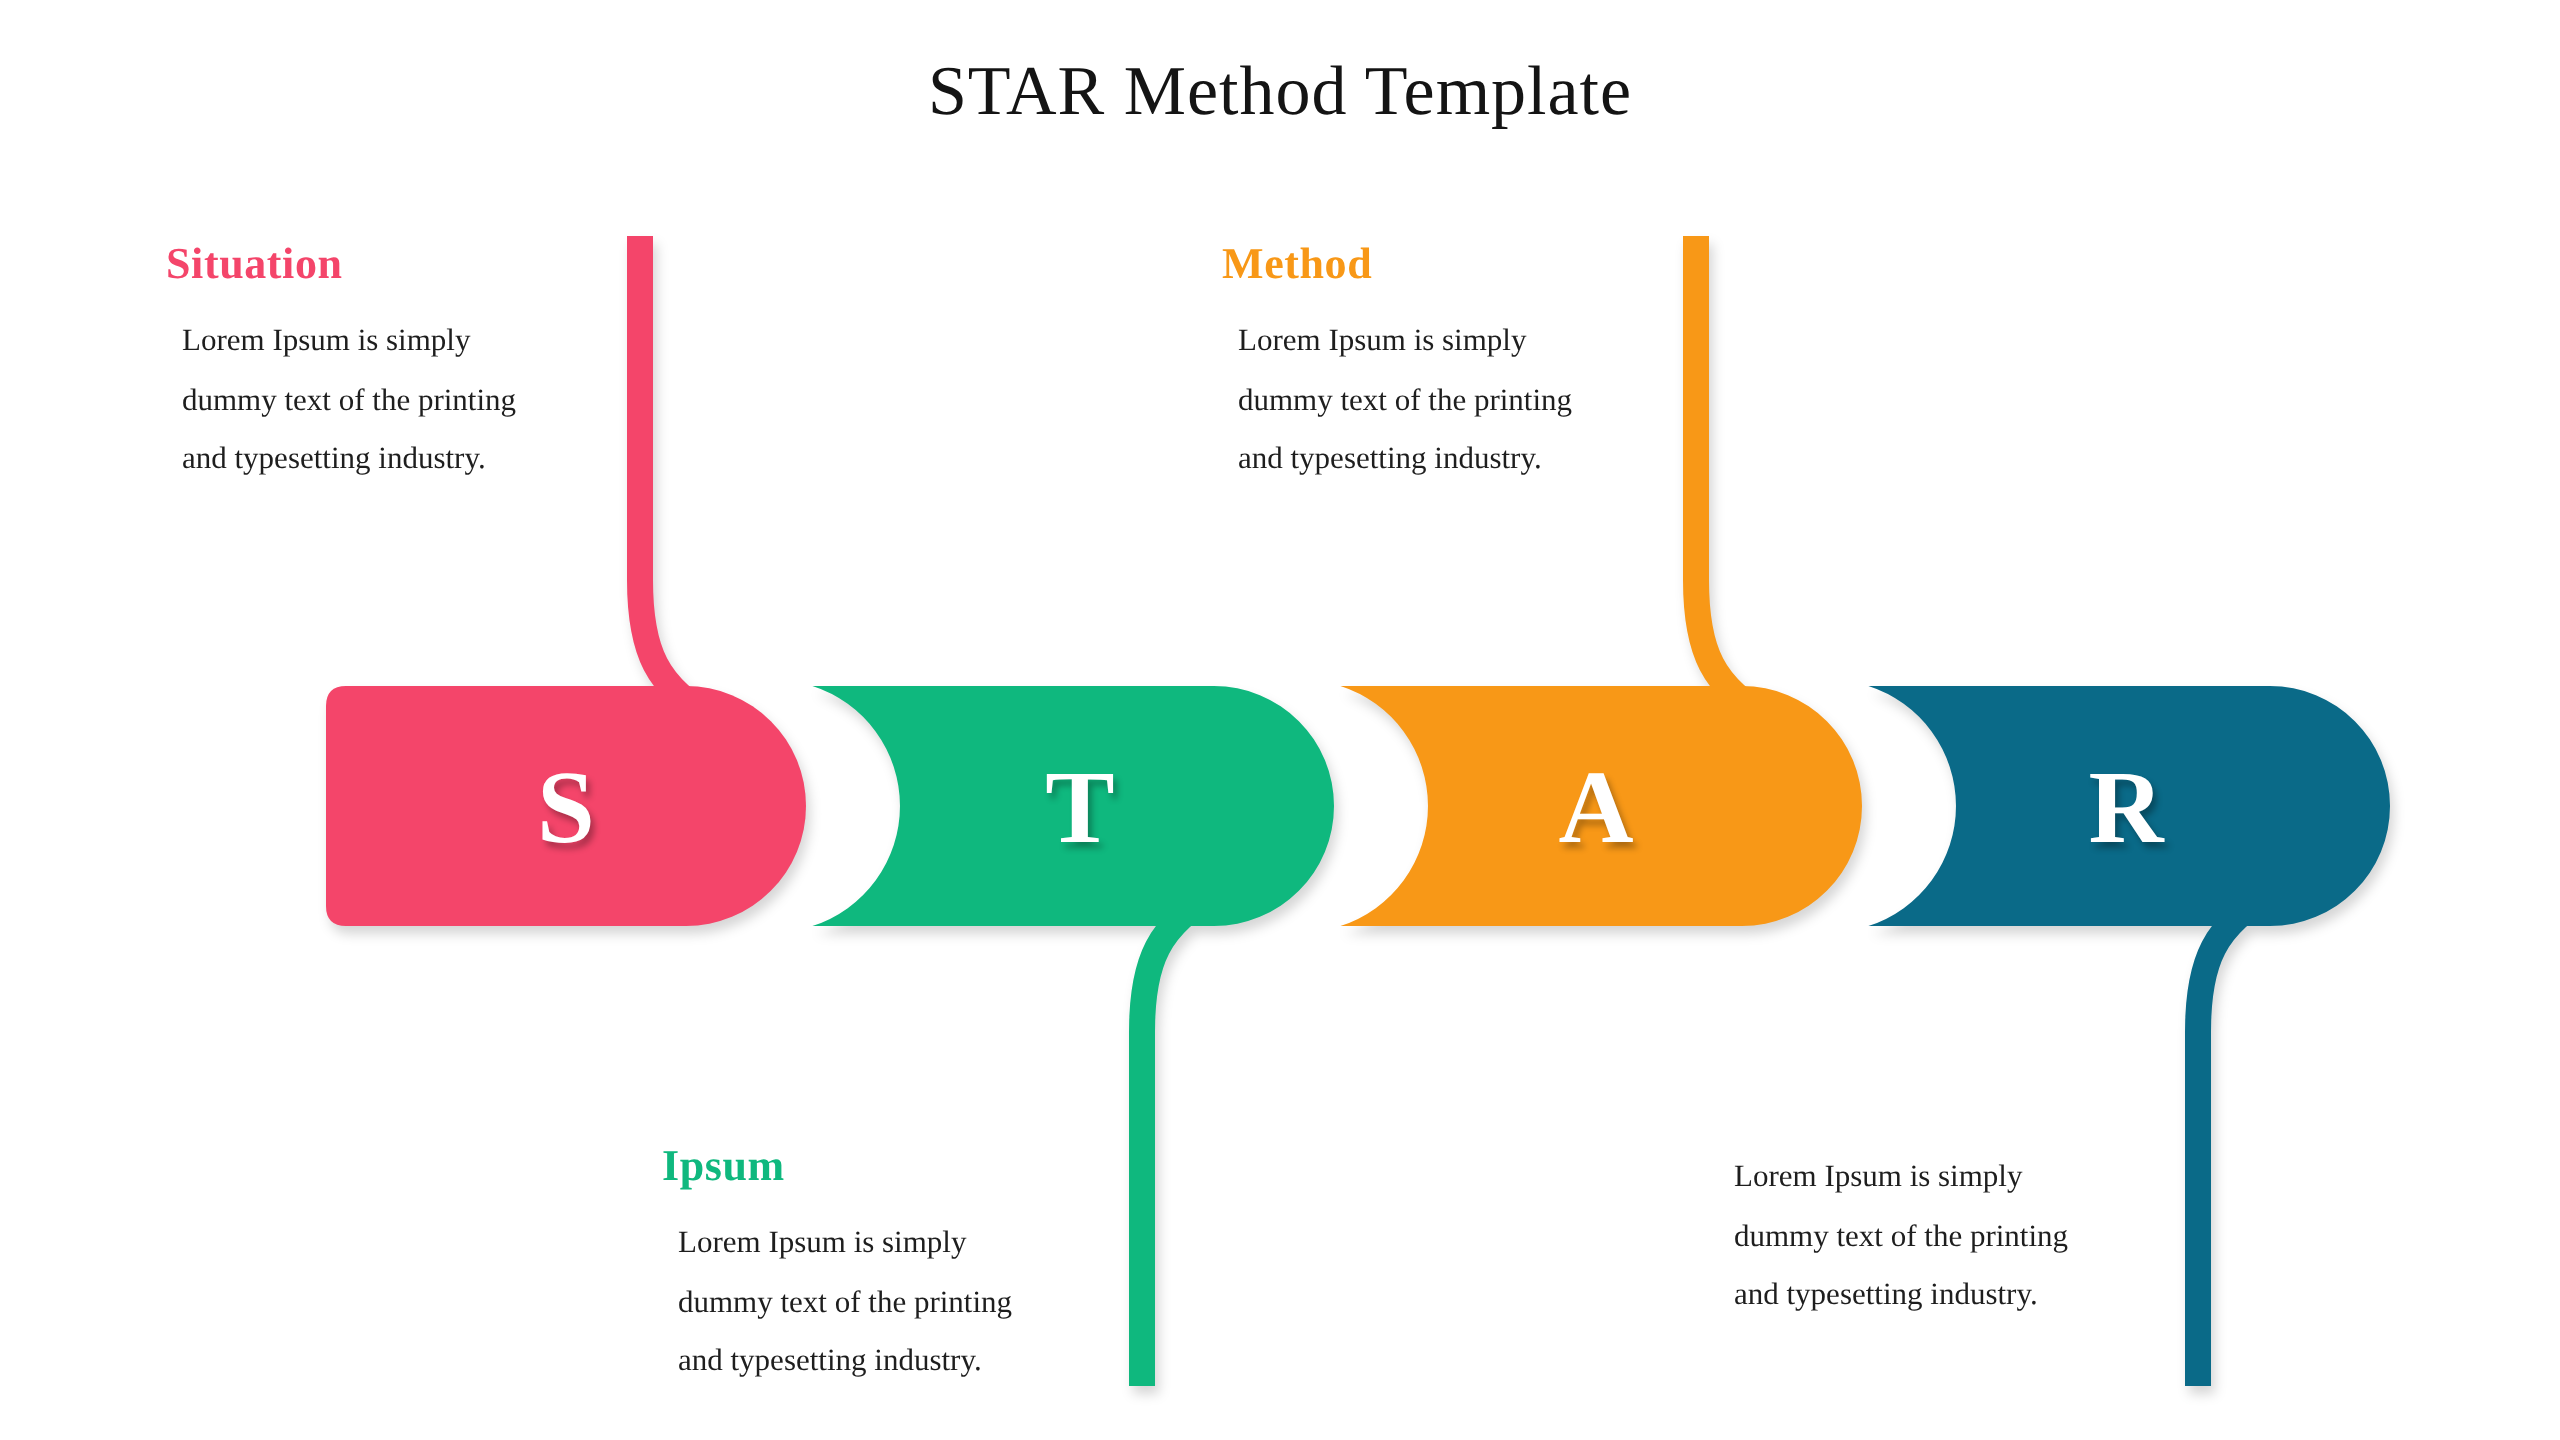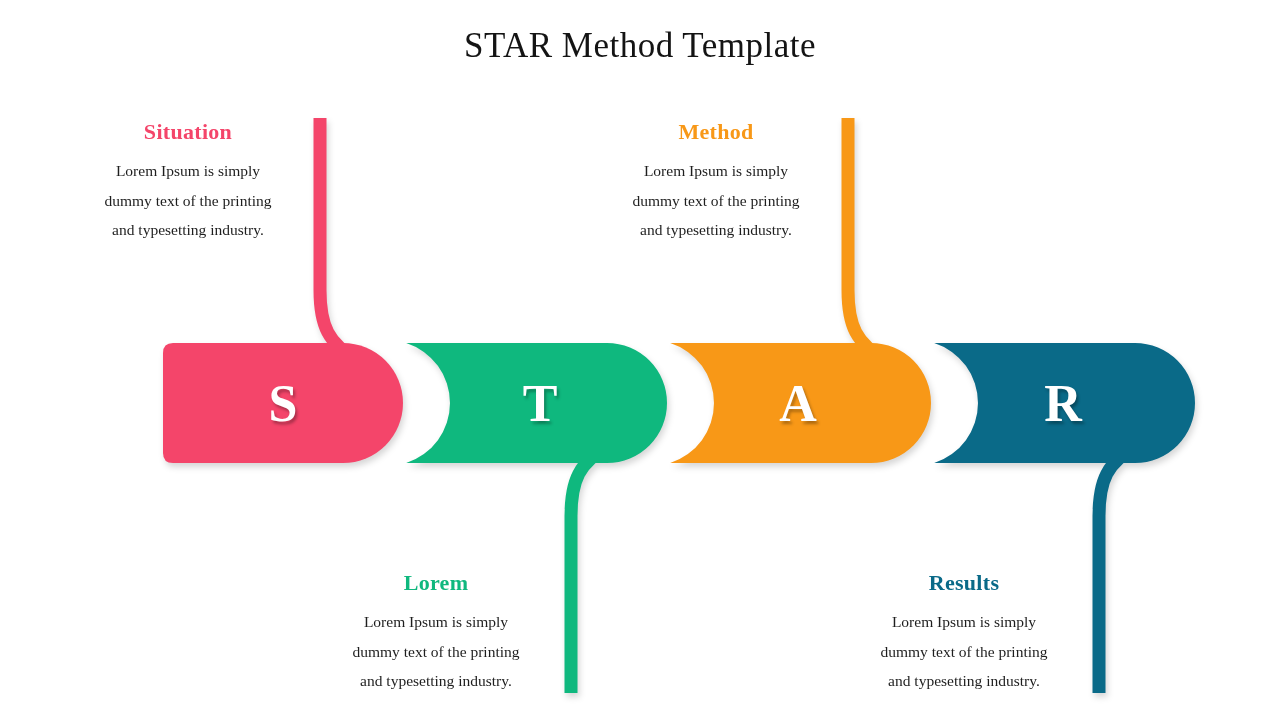--- a/index.html
+++ b/index.html
@@ -19,21 +19,21 @@
   .diagram{position:absolute;left:0;top:0;}
   .diagram-group{filter:drop-shadow(2px 4px 3px rgba(0,0,0,0.16));}
   .pipe{fill:none;stroke-width:13;stroke-linecap:butt;}
   .letter{
     font-family:"Liberation Serif", serif;
     font-size:52px;font-weight:bold;fill:#ffffff;
     text-anchor:middle;
     text-shadow:2px 3px 3px rgba(0,0,0,0.30);
   }
 
-  .textblock{position:absolute;width:210px;text-align:center;}
+  .textblock{position:absolute;width:210px;text-align:left;}
   .tb-head{
     margin:0 0 15px 0;
     font-size:22px;font-weight:bold;letter-spacing:.3px;
   }
   .tb-line{
     margin:8px;font-size:15.5px;line-height:21.5px;color:#1e1e1e;
   }
   .tb-situation{left:83px;top:119px;}
   .tb-action{left:611px;top:119px;}
   .tb-task{left:331px;top:570px;}
@@ -74,26 +74,25 @@
   </div>
 
   <div class="textblock tb-action">
     <h2 class="tb-head" style="color: rgb(248, 152, 23);">Method</h2>
     <p class="tb-line">Lorem Ipsum is simply</p>
     <p class="tb-line">dummy text of the printing</p>
     <p class="tb-line">and typesetting industry.</p>
   </div>
 
   <div class="textblock tb-task">
-    <h2 class="tb-head" style="color: rgb(15, 184, 126);">Lorem</h2>
+    <h2 class="tb-head" style="color: rgb(15, 184, 126);">Ipsum</h2>
     <p class="tb-line">Lorem Ipsum is simply</p>
     <p class="tb-line">dummy text of the printing</p>
     <p class="tb-line">and typesetting industry.</p>
   </div>
 
   <div class="textblock tb-results">
-    <h2 class="tb-head" style="color: rgb(10, 106, 136);">Results</h2>
     <p class="tb-line">Lorem Ipsum is simply</p>
     <p class="tb-line">dummy text of the printing</p>
     <p class="tb-line">and typesetting industry.</p>
   </div>
 
 </div>
 
 </body></html>

